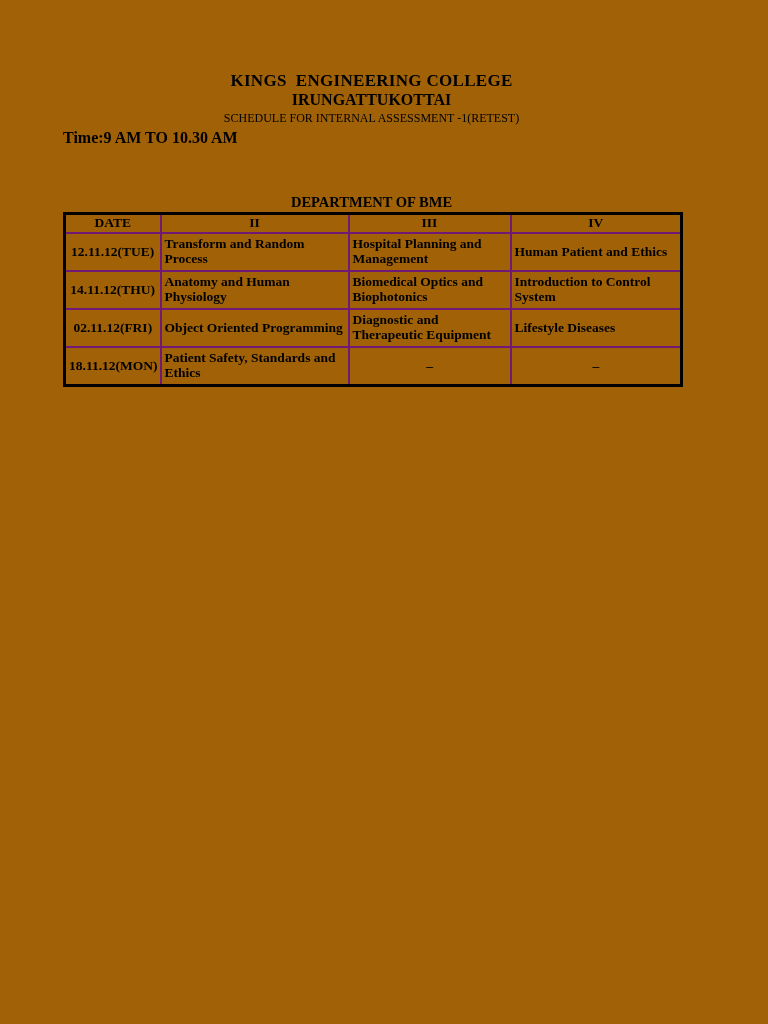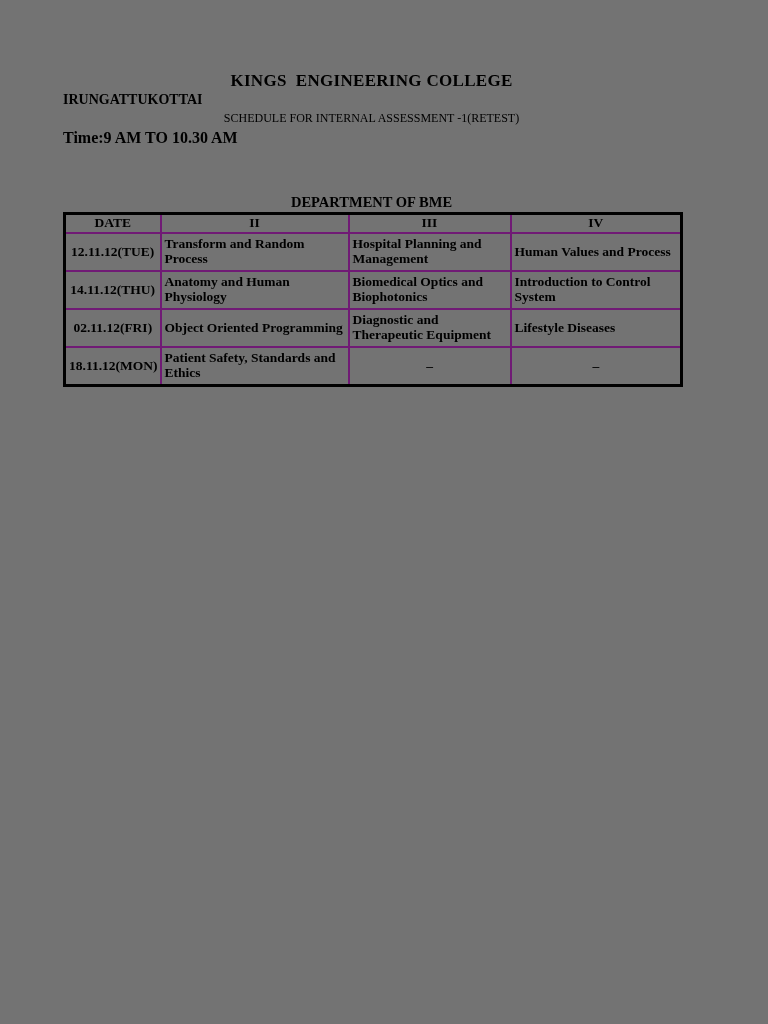--- a/index.html
+++ b/index.html
@@ -4,21 +4,21 @@
 <style>
   html, body {
     margin: 0;
     padding: 0;
     background: #ffffff;
   }
   .page {
     position: relative;
     width: 768px;
     height: 1024px;
-    background: #737373;
+    background: #a16207;
     font-family: "Liberation Serif", "DejaVu Serif", serif;
     color: #000000;
     overflow: hidden;
   }
   .content {
     position: absolute;
     left: 63px;
     top: 0;
     width: 617px;
   }
@@ -27,22 +27,23 @@
   }
   .doc-title {
     text-align: center;
     font-weight: bold;
     font-size: 17px;
     line-height: 21px;
     white-space: pre;
     letter-spacing: 0.3px;
   }
   .doc-subtitle {
+    text-align: center;
     font-weight: bold;
-    font-size: 14px;
+    font-size: 16px;
     line-height: 18px;
   }
   .doc-schedule-line {
     text-align: center;
     font-weight: normal;
     font-size: 12px;
     line-height: 19px;
   }
   .doc-time-line {
     text-align: left;
@@ -121,21 +122,21 @@
           <th>II</th>
           <th>III</th>
           <th>IV</th>
         </tr>
       </thead>
       <tbody>
         <tr>
           <td class="date-cell">12.11.12(TUE)</td>
           <td class="subject-cell">Transform and Random Process</td>
           <td class="subject-cell">Hospital Planning and Management</td>
-          <td class="subject-cell">Human Values and Process</td>
+          <td class="subject-cell">Human Patient and Ethics</td>
         </tr>
         <tr>
           <td class="date-cell">14.11.12(THU)</td>
           <td class="subject-cell">Anatomy and Human Physiology</td>
           <td class="subject-cell">Biomedical Optics and Biophotonics</td>
           <td class="subject-cell">Introduction to Control System</td>
         </tr>
         <tr>
           <td class="date-cell">02.11.12(FRI)</td>
           <td class="subject-cell">Object Oriented Programming</td>

